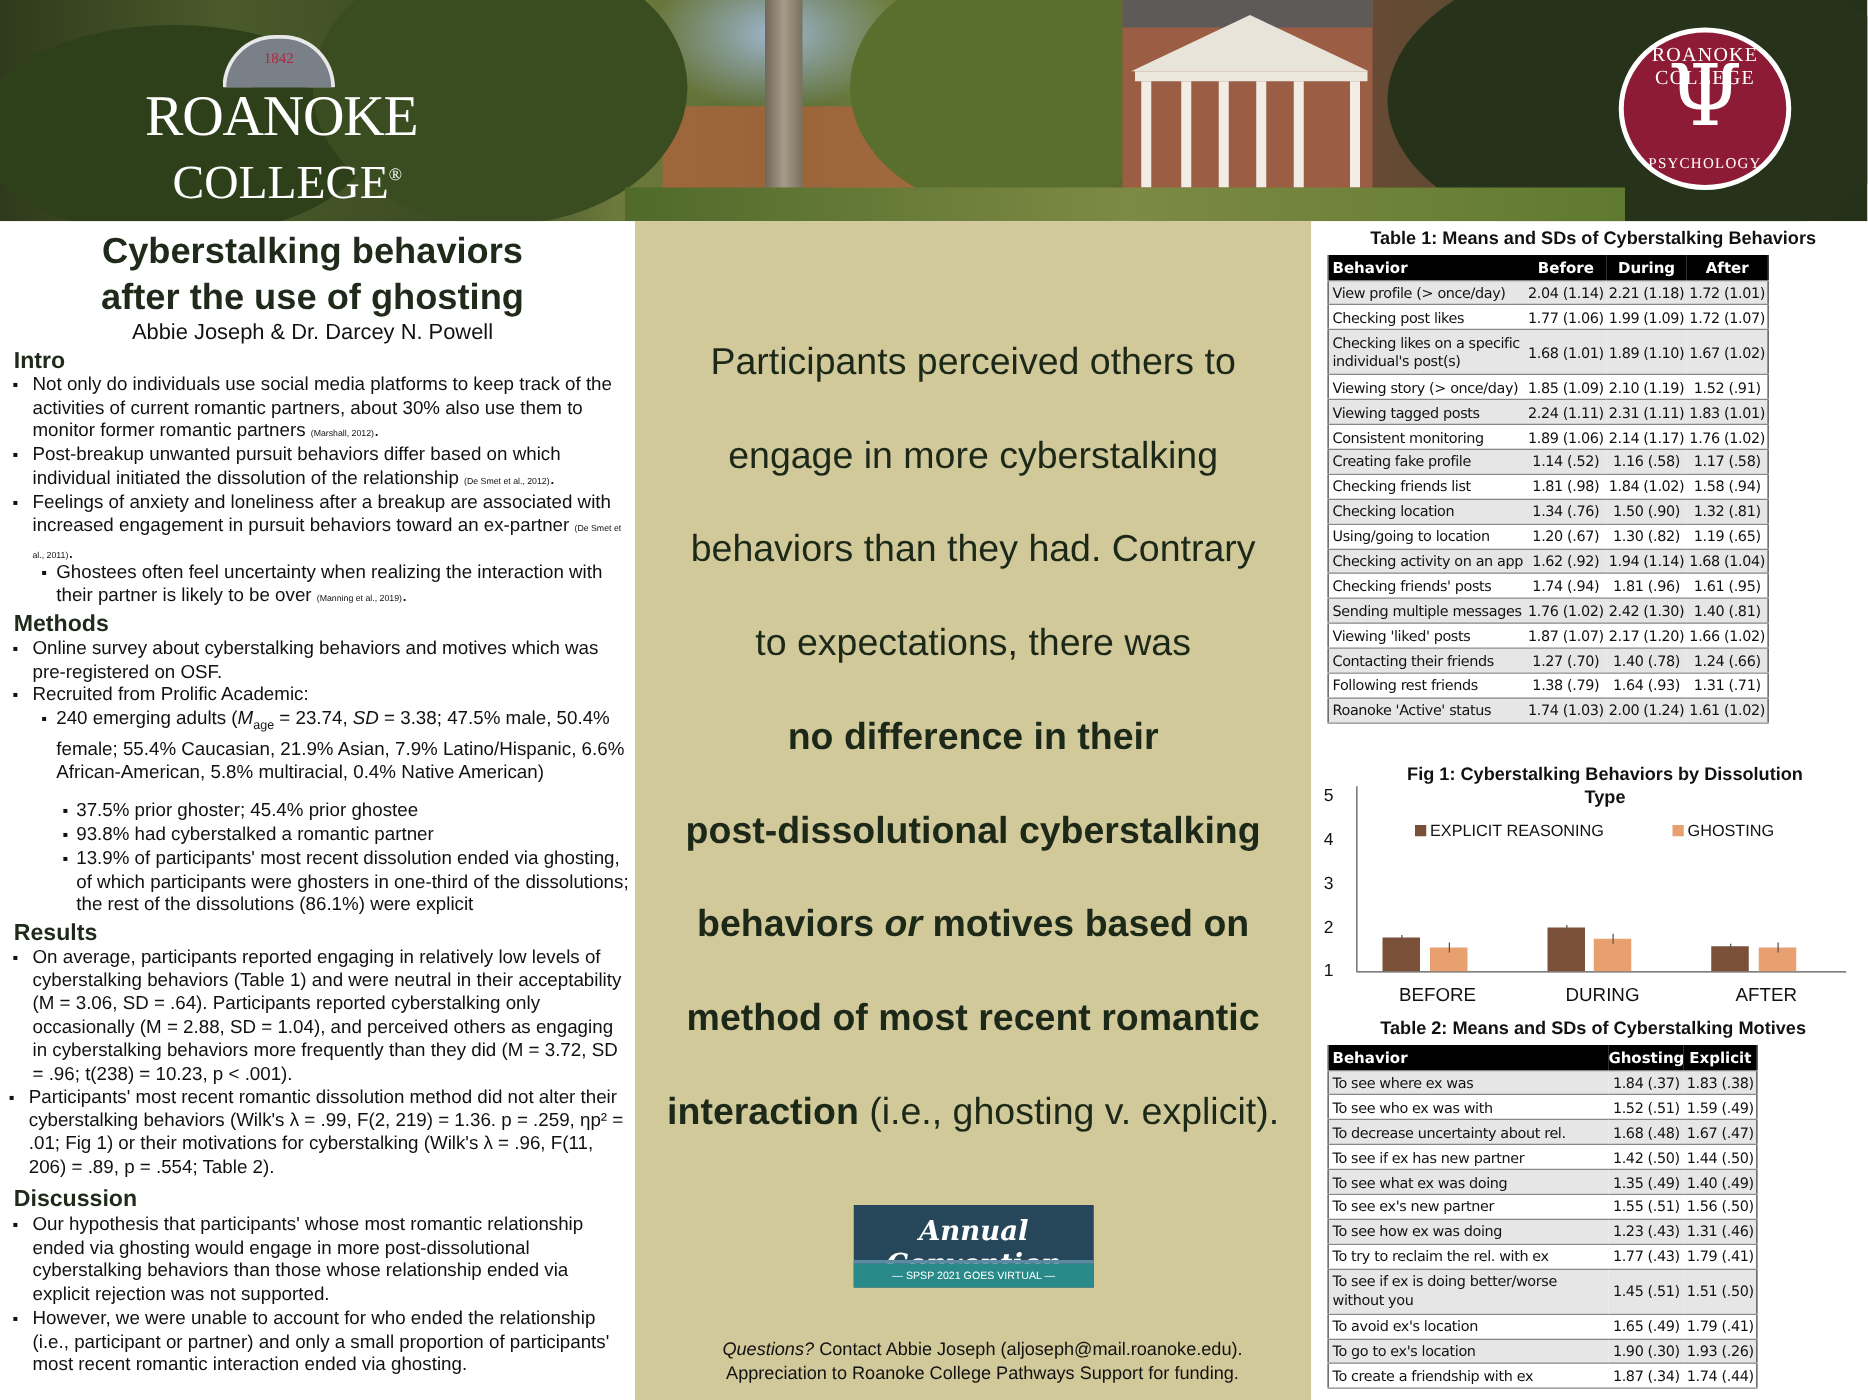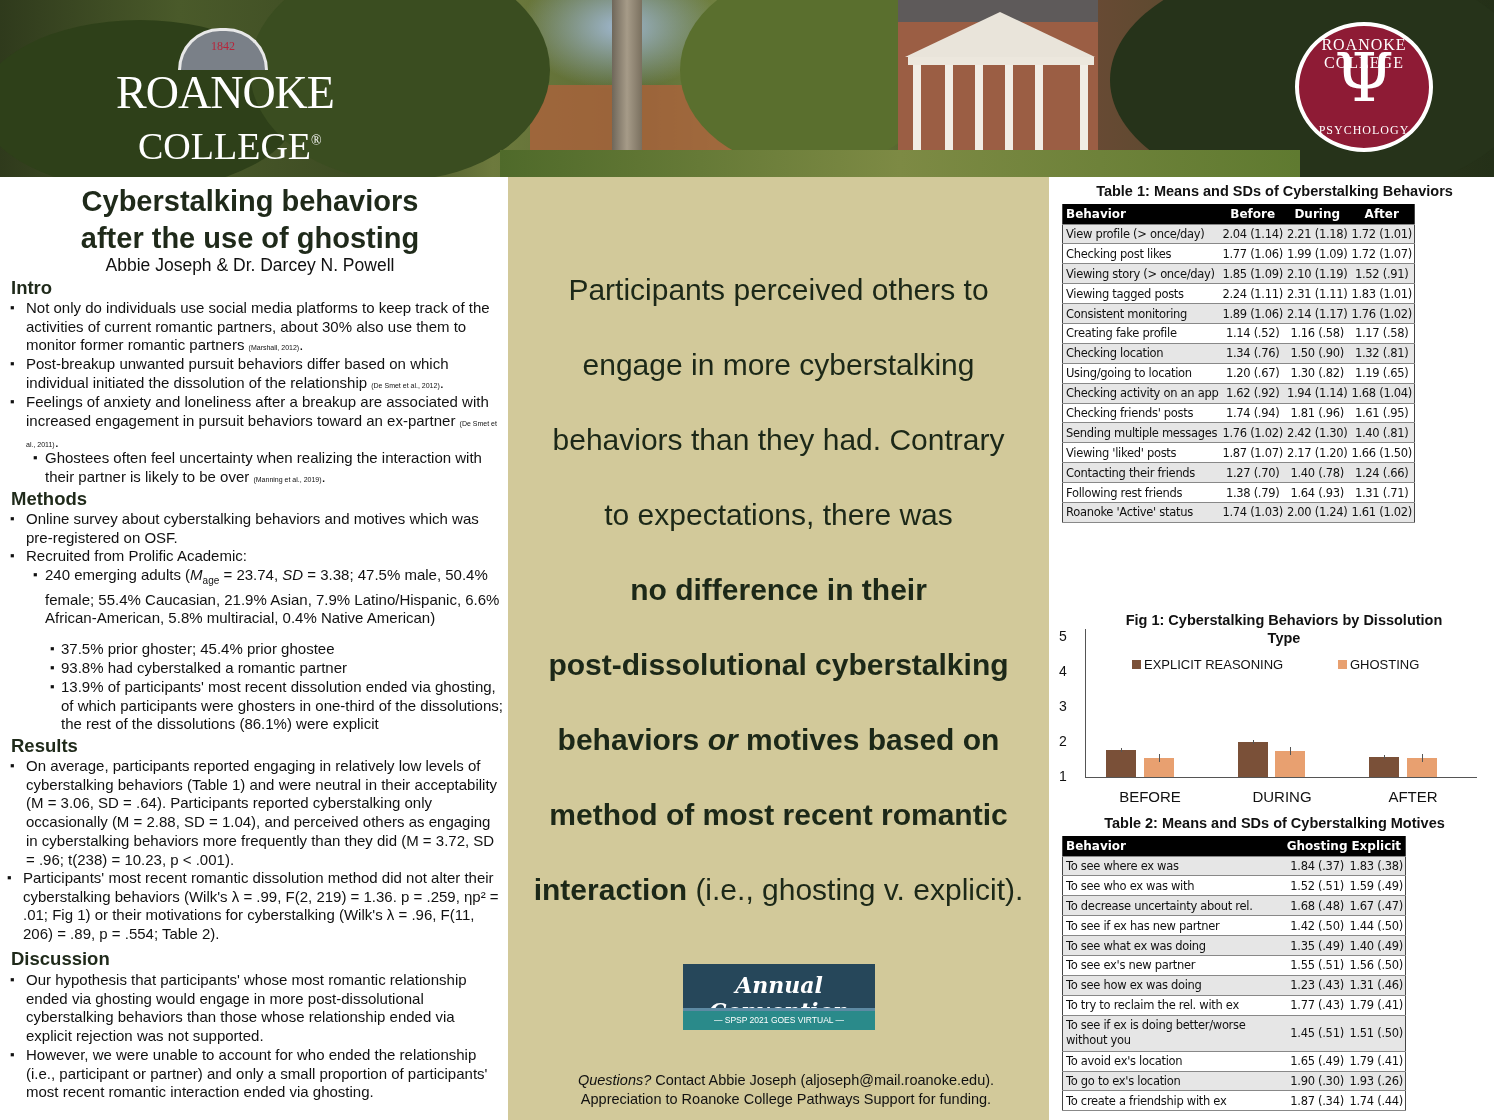--- a/index.html
+++ b/index.html
@@ -189,20 +189,26 @@
           <td>2.21 (1.18)</td>
           <td>1.72 (1.01)</td>
         </tr>
       <tr>
           <td>Checking post likes</td>
           <td>1.77 (1.06)</td>
           <td>1.99 (1.09)</td>
           <td>1.72 (1.07)</td>
         </tr>
       <tr>
+          <td class="wrap">Checking likes on a specific individual's post(s)</td>
+          <td>1.68 (1.01)</td>
+          <td>1.89 (1.10)</td>
+          <td>1.67 (1.02)</td>
+        </tr>
+      <tr>
           <td>Viewing story (&gt; once/day)</td>
           <td>1.85 (1.09)</td>
           <td>2.10 (1.19)</td>
           <td>1.52 (.91)</td>
         </tr>
       <tr>
           <td>Viewing tagged posts</td>
           <td>2.24 (1.11)</td>
           <td>2.31 (1.11)</td>
           <td>1.83 (1.01)</td>
@@ -213,20 +219,26 @@
           <td>2.14 (1.17)</td>
           <td>1.76 (1.02)</td>
         </tr>
       <tr>
           <td>Creating fake profile</td>
           <td>1.14 (.52)</td>
           <td>1.16 (.58)</td>
           <td>1.17 (.58)</td>
         </tr>
       <tr>
+          <td>Checking friends list</td>
+          <td>1.81 (.98)</td>
+          <td>1.84 (1.02)</td>
+          <td>1.58 (.94)</td>
+        </tr>
+      <tr>
           <td>Checking location</td>
           <td>1.34 (.76)</td>
           <td>1.50 (.90)</td>
           <td>1.32 (.81)</td>
         </tr>
       <tr>
           <td>Using/going to location</td>
           <td>1.20 (.67)</td>
           <td>1.30 (.82)</td>
           <td>1.19 (.65)</td>
@@ -246,21 +258,21 @@
       <tr>
           <td>Sending multiple messages</td>
           <td>1.76 (1.02)</td>
           <td>2.42 (1.30)</td>
           <td>1.40 (.81)</td>
         </tr>
       <tr>
           <td>Viewing 'liked' posts</td>
           <td>1.87 (1.07)</td>
           <td>2.17 (1.20)</td>
-          <td>1.66 (1.50)</td>
+          <td>1.66 (1.02)</td>
         </tr>
       <tr>
           <td>Contacting their friends</td>
           <td>1.27 (.70)</td>
           <td>1.40 (.78)</td>
           <td>1.24 (.66)</td>
         </tr>
       <tr>
           <td>Following rest friends</td>
           <td>1.38 (.79)</td>

